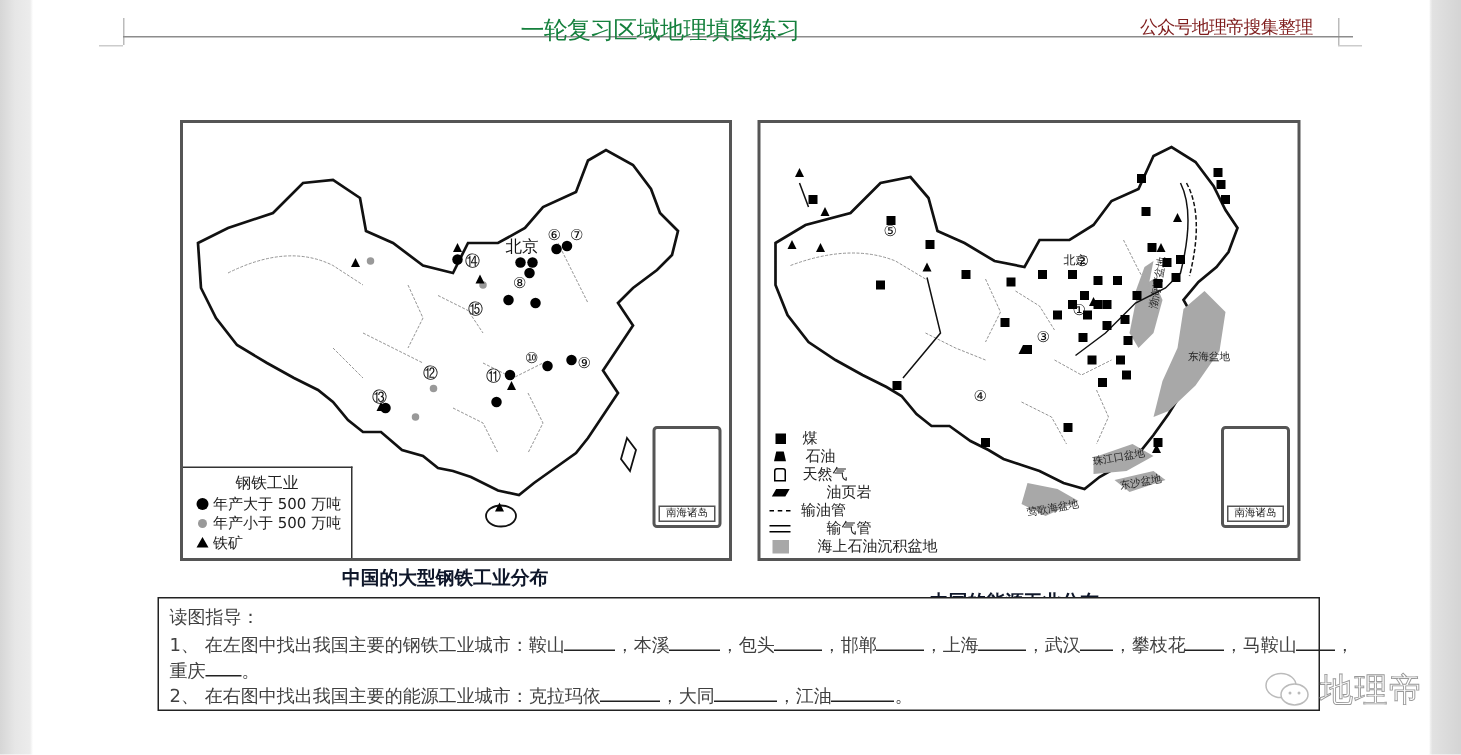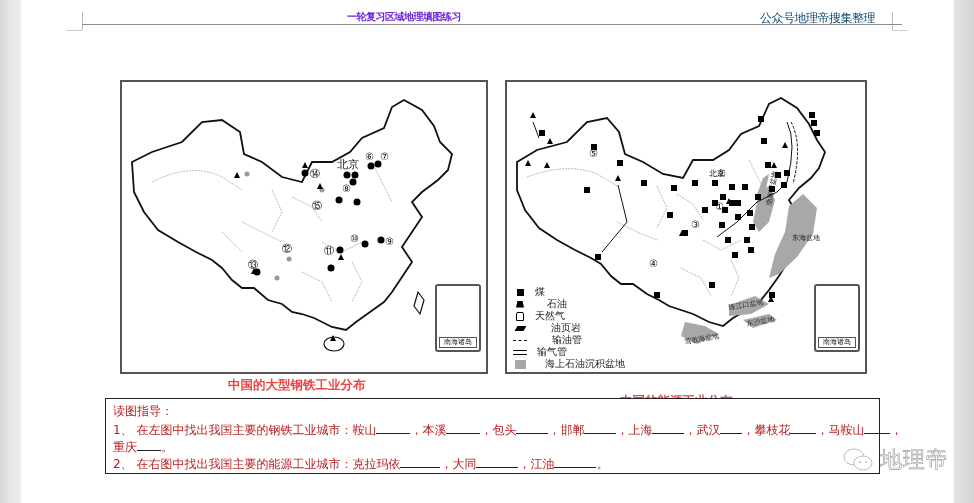--- a/index.html
+++ b/index.html
@@ -8,22 +8,22 @@
     background: linear-gradient(to right, #d6d6d6 0px, #e6e6e6 10px, #ececec 20px, #ffffff 22px, #ffffff 952px, #e2e2e2 955px, #d4d4d4 974px);
     font-family: "DejaVu Sans", sans-serif;
     position: relative;
   }
   .page { position: absolute; left: 22px; top: 0; width: 931px; height: 503px; background: #fff; }
   .hdr-line { position: absolute; left: 60px; top: 24px; width: 820px; height: 1px; background: #8c8c8c; }
   .hdr-tick-l { position: absolute; left: 60px; top: 12px; width: 1px; height: 18px; background: #bbb; }
   .hdr-tick-r { position: absolute; left: 870px; top: 12px; width: 1px; height: 18px; background: #bbb; }
   .hdr-corner-l { position: absolute; left: 44px; top: 30px; width: 16px; height: 1px; background: #ccc; }
   .hdr-corner-r { position: absolute; left: 870px; top: 30px; width: 16px; height: 1px; background: #ccc; }
-  .hdr-center { position: absolute; left: 325px; top: 10px; font-size: 10px; color: #6d28d9; letter-spacing: -0.5px; font-weight: bold; }
-  .hdr-right { position: absolute; left: 738px; top: 10px; font-size: 12px; color: #0c4a6e; letter-spacing: -0.5px; }
+  .hdr-center { position: absolute; left: 325px; top: 10px; font-size: 16px; color: #15803d; letter-spacing: -0.5px; }
+  .hdr-right { position: absolute; left: 738px; top: 10px; font-size: 12px; color: #7f1d1d; letter-spacing: -0.5px; }
   .doc-title { position: absolute; left: 0; width: 931px; top: 37px; text-align: center; font-size: 16px; font-weight: bold; color: #111; }
 
   .map { position: absolute; top: 80px; width: 364px; height: 290px; border: 2px solid #555; background: #fff; overflow: hidden; }
   .map.left { left: 98px; }
   .map.right { left: 483px; width: 358px; }
   .map svg { position: absolute; left: 0; top: 0; }
 
   .legend-steel { position: absolute; left: 0; bottom: 0; width: 112px; height: 60px; border-top: 1.5px solid #333; border-right: 1.5px solid #333; background: #fff; font-size: 10px; color: #222; }
   .legend-steel .lg-title { text-align: center; margin-top: 3px; font-size: 10.5px; }
   .lg-row { display: flex; align-items: center; height: 13px; padding-left: 6px; }
@@ -38,25 +38,25 @@
   .pipe-oil { width: 14px; height: 0; border-top: 1.5px dashed #000; }
   .pipe-gas { width: 14px; height: 3px; border-top: 1.2px solid #000; border-bottom: 1.2px solid #000; }
   .basin { width: 11px; height: 9px; background: #a8a8a8; }
 
   .legend-energy { position: absolute; left: 6px; bottom: 2px; width: 120px; font-size: 10px; color: #222; }
   .legend-energy .lg-row { height: 12px; padding-left: 0; }
 
   .inset { position: absolute; right: 5px; bottom: 20px; width: 42px; height: 64px; border: 2px solid #555; border-radius: 3px; background: #fff; }
   .inset .inset-label { position: absolute; left: 2px; right: 2px; bottom: 2px; font-size: 7px; border: 1px solid #555; text-align: center; background: #fff; color: #222; line-height: 9px; }
 
-  .caption { position: absolute; top: 377px; font-size: 12.5px; font-weight: bold; color: #ef4444; }
+  .caption { position: absolute; top: 377px; font-size: 12.5px; font-weight: bold; color: #0f172a; }
   .caption.left { left: 206px; }
   .caption.right { left: 598px; margin-top: 16px; }
 
-  .guide { position: absolute; left: 83px; top: 398px; width: 773px; height: 74px; border: 1.5px solid #222; background: #fff; font-size: 12px; color: #b91c1c; }
+  .guide { position: absolute; left: 83px; top: 398px; width: 773px; height: 74px; border: 1.5px solid #222; background: #fff; font-size: 12px; color: #404040; }
   .guide .line { position: absolute; left: 7px; white-space: nowrap; }
   .guide .blank { display: inline-block; border-bottom: 1px solid #222; height: 12px; vertical-align: baseline; }
 
   .watermark { position: absolute; left: 820px; top: 445px; display: flex; align-items: center; color: #bbb; }
   .watermark .wm-text { font-size: 22px; color: #c4c4c4; margin-left: 4px; letter-spacing: 1px; -webkit-text-stroke: 0.6px #999; color: #fff; }
 
   .num { font-size: 10px; fill: #111; font-family: "DejaVu Serif", serif; }
 </style>
 </head>
 <body>
@@ -115,20 +115,41 @@
       <text class="num" x="258" y="78">⑦</text>
       <text class="num" x="220" y="110">⑧</text>
       <text class="num" x="190" y="127">⑮</text>
       <text class="num" x="263" y="163">⑨</text>
       <text class="num" x="228" y="160">⑩</text>
       <text class="num" x="202" y="172">⑪</text>
       <text class="num" x="160" y="170">⑫</text>
       <text class="num" x="126" y="186">⑬</text>
     </svg>
 
+    <div class="legend-steel">
+      <div class="lg-title">钢铁工业</div>
+      <div class="lg-row">
+        <span class="lg-sym">
+            <span class="dot-big"></span>
+          </span>
+        <span>年产大于 500 万吨</span>
+      </div>
+      <div class="lg-row">
+        <span class="lg-sym">
+            <span class="dot-small"></span>
+          </span>
+        <span>年产小于 500 万吨</span>
+      </div>
+      <div class="lg-row">
+        <span class="lg-sym">
+            <span class="tri"></span>
+          </span>
+        <span>铁矿</span>
+      </div>
+    </div>
 
     <div class="inset">
       <div class="inset-label">南海诸岛</div>
     </div>
   </div>
 
   <div class="map right">
     <svg width="358" height="290" viewBox="0 0 358 290">
       <path d="M10,80 L30,68 L60,60 L80,40 L100,36 L112,50 L118,72 L136,80 L156,92 L176,96 L186,78 L206,78 L222,68 L234,52 L252,44 L262,22 L274,16 L290,26 L302,42 L310,58 L318,70 L312,86 L304,96 L292,106 L282,118 L290,132 L282,148 L274,162 L282,178 L272,194 L262,208 L254,218 L240,228 L226,236 L216,244 L202,240 L186,232 L174,228 L162,224 L152,218 L140,212 L126,202 L114,202 L104,194 L94,182 L84,176 L68,168 L50,158 L32,146 L18,128 L10,108 Z" fill="none" stroke="#111" stroke-width="1.8"></path>
       <path d="M20,95 Q60,80 90,92 L110,104 M150,104 L160,126 L150,146 M170,112 L186,122 L196,138 M110,140 L130,150 L150,158 M196,158 L214,168 L234,158 M224,178 L232,196 L224,214 M174,186 L194,196 L204,214 M242,78 L252,98 L262,116" fill="none" stroke="#888" stroke-width="0.6" stroke-dasharray="2,1"></path>
@@ -221,45 +242,45 @@
       <div class="lg-row">
         <span class="lg-sym">
             <span class="sq"></span>
           </span>
         <span style="margin-left:8px">煤</span>
       </div>
       <div class="lg-row">
         <span class="lg-sym">
             <span class="tri-oil"></span>
           </span>
-        <span style="margin-left:20px">石油</span>
+        <span style="margin-left:10px">石油</span>
       </div>
       <div class="lg-row">
         <span class="lg-sym">
             <span class="gas"></span>
           </span>
         <span style="margin-left:8px">天然气</span>
       </div>
       <div class="lg-row">
         <span class="lg-sym">
             <span class="shale"></span>
           </span>
         <span style="margin-left:24px">油页岩</span>
       </div>
       <div class="lg-row">
         <span class="lg-sym">
             <span class="pipe-oil"></span>
           </span>
-        <span style="margin-left:25px">输油管</span>
+        <span style="margin-left:7px">输油管</span>
       </div>
       <div class="lg-row">
         <span class="lg-sym">
             <span class="pipe-gas"></span>
           </span>
-        <span style="margin-left:10px">输气管</span>
+        <span style="margin-left:24px">输气管</span>
       </div>
       <div class="lg-row">
         <span class="lg-sym">
             <span class="basin"></span>
           </span>
         <span style="margin-left:18px">海上石油沉积盆地</span>
       </div>
     </div>
 
     <div class="inset">

